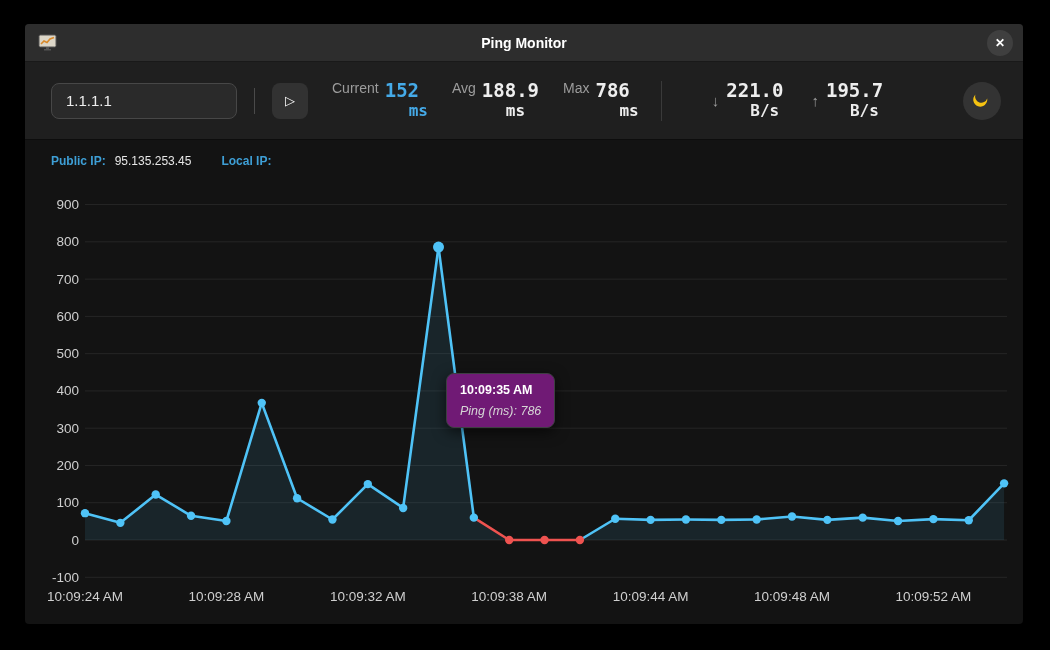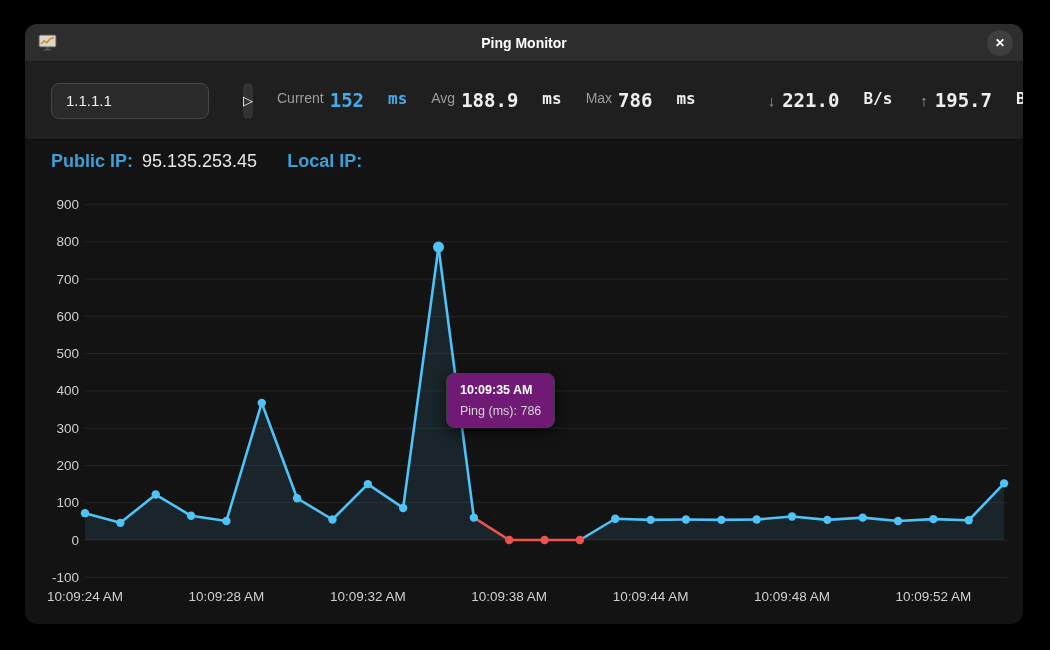--- a/index.html
+++ b/index.html
@@ -1,67 +1,67 @@
 <!DOCTYPE html>
 <html><head>
 <meta charset="utf-8">
 <style>
   * { margin:0; padding:0; box-sizing:border-box; }
   html,body { width:1050px; height:650px; background:#000; overflow:hidden;
     font-family:"Liberation Sans", sans-serif; }
   .window { position:absolute; left:25px; top:24px; width:998px; height:600px;
-    background:#131313; border-radius:12px; overflow:hidden;
+    background:#131313; border-radius:4px; overflow:hidden;
     box-shadow:0 10px 40px rgba(0,0,0,0.85); }
   
   .titlebar { position:relative; height:38px; background:#2d2d2d;
     display:flex; align-items:center; justify-content:center;
     border-bottom:1px solid #191919; }
   .titlebar .app-icon { position:absolute; left:13px; top:10px; }
   .titlebar .title { color:#ffffff; font-size:14px; font-weight:bold; }
   .close-btn { position:absolute; right:10px; top:6px; width:26px; height:26px;
     border-radius:50%; background:#3f3f3f; color:#ffffff; font-size:12px;
     font-weight:bold; display:flex; align-items:center; justify-content:center;
     cursor:pointer; }
   
   .toolbar { height:78px; background:#1f1f1f; display:flex; align-items:center;
     padding:0 22px 0 26px; border-bottom:1px solid #0d0d0d; }
-  .host-input { width:158px; height:36px; background:#2a2a2a;
+  .host-input { width:186px; height:36px; background:#2a2a2a;
     border:1px solid #474747; border-radius:8px; color:#eeeeee; font-size:15px;
     padding:0 14px; outline:none; font-family:"Liberation Sans", sans-serif; }
   .vdiv { width:1px; height:26px; background:#4a4a4a; margin:0 17px; }
   .vdiv-tall { width:1px; height:40px; background:#3a3a3a; margin:0 22px; }
   .play-btn { width:36px; height:36px; background:#323232; border:none;
     border-radius:8px; color:#ffffff; font-size:13px; cursor:pointer;
     display:flex; align-items:center; justify-content:center; }
   .stat { display:flex; margin-left:24px; }
   .stat-label { color:#9c9c9c; font-size:14px; margin-right:6px; }
-  .stat-col { display:flex; flex-direction:row; line-height:1.15;
+  .stat-col { display:flex; flex-direction:column; line-height:1.15;
     font-family:"DejaVu Sans Mono", monospace; font-weight:bold; color:#eeeeee; }
   .stat-col .num { font-size:19px; }
   .stat-col .unit { font-size:16px;padding-left:24px; }
   .stat.accent .stat-col { color:#45aae8; }
   .net { display:flex; align-items:center; margin-left:28px; }
   .net .arrow { color:#9c9c9c; font-size:15px; margin-right:7px; }
   .theme-btn { margin-left:auto; width:38px; height:38px; border-radius:50%;
     background:#333333; border:none; cursor:pointer; display:flex;
     align-items:center; justify-content:center; }
   
   .infobar { height:34px; display:flex; align-items:center; padding:8px 15px 0 26px;
-    font-size:18px; }
+    font-size:12px; }
   .ip-label { color:#3e9fd6; font-weight:bold; margin-right:9px; }
   .ip-value { color:#e6e6e6; margin-right:30px; }
   
   .chart-wrap { position:absolute; left:0; top:150px; width:800px; height:445px; }
   svg text { font-family:"Liberation Sans", sans-serif; }
   .tooltip { position:absolute; left:421px; top:199px; background:#701a75;
     border:1px solid #3e3e42; border-radius:8px; padding:9px 13px;
     box-shadow:0 4px 14px rgba(0,0,0,0.6); z-index:5; white-space:nowrap; }
   .tooltip .t-time { color:#ffffff; font-size:12.5px; font-weight:bold;
     margin-bottom:7px; }
-  .tooltip .t-val { color:#d5d5d5; font-size:12.5px; }
+  .tooltip .t-val { color:#d5d5d5; font-size:12.5px;font-style:italic; }
 </style>
 </head>
 <body>
 
 <div class="window">
 
   <div class="titlebar">
     <span class="app-icon">
       <svg width="19" height="17" viewBox="0 0 19 17">
         <rect x="1" y="1" width="17" height="12" rx="1.5" fill="#dcd6c8" stroke="#555" stroke-width="1"></rect>

